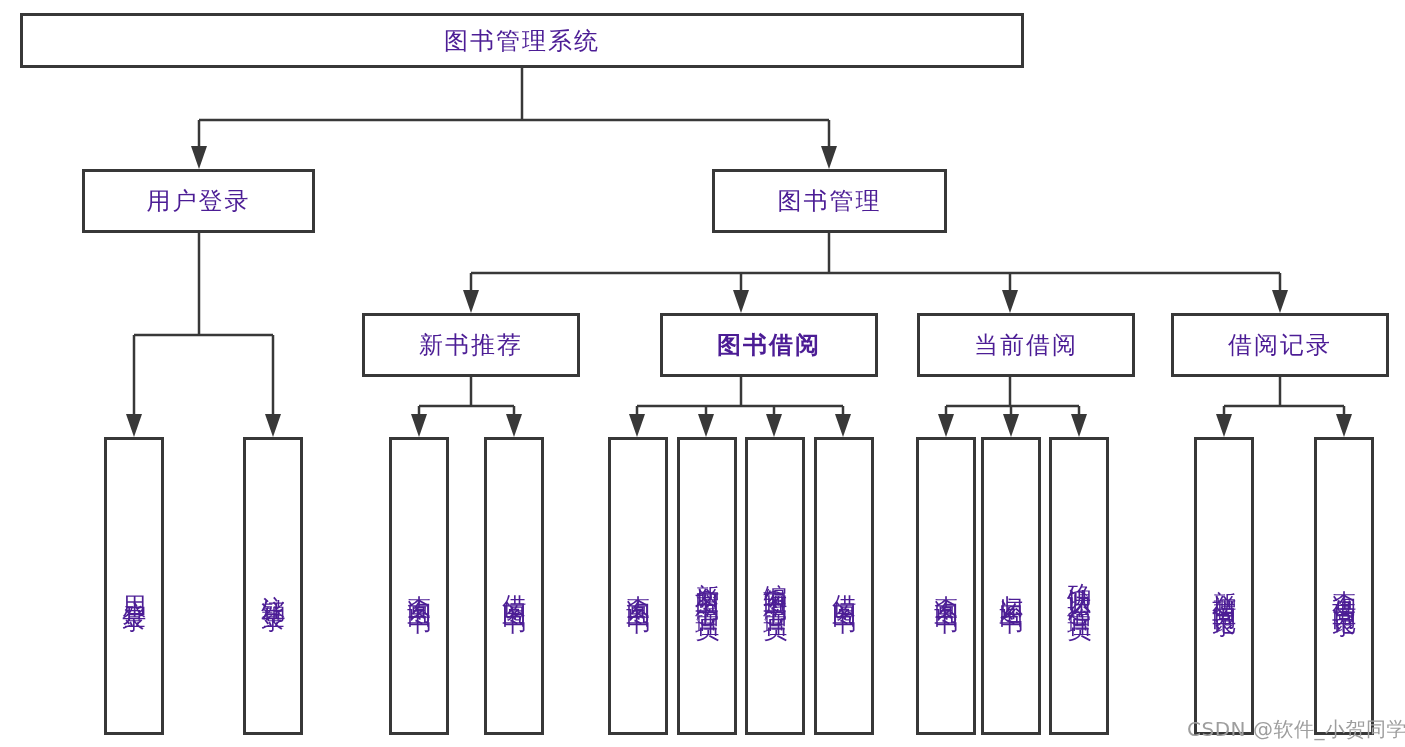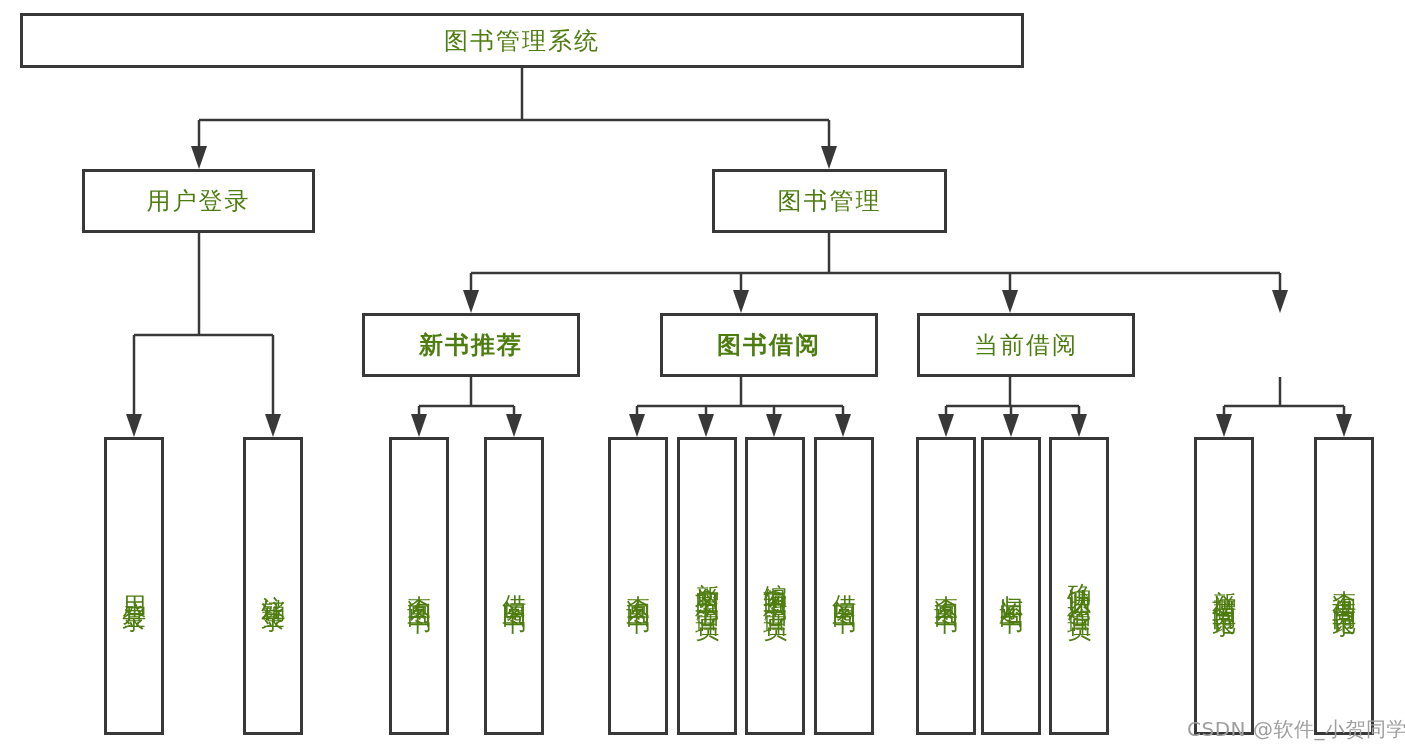--- a/index.html
+++ b/index.html
@@ -4,21 +4,21 @@
 <style>
   html,body { margin:0; padding:0; background:#ffffff; }
   #stage {
     position:relative; width:1405px; height:747px; background:#ffffff;
     font-family:"DejaVu Sans","Liberation Sans",sans-serif; overflow:hidden;
   }
   #connectors { position:absolute; left:0; top:0; width:1405px; height:747px; }
   .box {
     position:absolute; box-sizing:border-box; background:#ffffff;
     border:3px solid #383838; display:flex; align-items:center; justify-content:center;
-    color:#4d7c0f; font-size:24px; line-height:1; white-space:nowrap;
+    color:#4c1d95; font-size:24px; line-height:1; white-space:nowrap;
   }
   .h span { letter-spacing:2px; }
   .v span {
     writing-mode:vertical-rl; text-orientation:mixed;
     letter-spacing:5px; line-height:1.1;
   }
   .root  { left:20px;  top:13px;  width:1004px; height:55px; }
   .lvl2a { left:82px;  top:169px; width:233px;  height:64px; }
   .lvl2b { left:712px; top:169px; width:235px;  height:64px;align-items:center; }
   .lvl3  { top:313px; width:218px; height:64px; }
@@ -106,28 +106,31 @@
     <span>图书管理系统</span>
   </div>
 
   <div class="box h lvl2a">
     <span>用户登录</span>
   </div>
   <div class="box h lvl2b">
     <span>图书管理</span>
   </div>
 
-  <div class="box h lvl3" style="left:362px;font-weight:bold;">
+  <div class="box h lvl3" style="left:362px;">
     <span>新书推荐</span>
   </div>
   <div class="box h lvl3" style="left:660px;font-weight:bold;">
     <span>图书借阅</span>
   </div>
   <div class="box h lvl3" style="left:901px;margin-left:16px;">
     <span>当前借阅</span>
+  </div>
+  <div class="box h lvl3" style="left:1171px;">
+    <span>借阅记录</span>
   </div>
 
   <div class="box v leaf" style="left:104px;">
     <span>用户登录</span>
   </div>
   <div class="box v leaf" style="left:243px;">
     <span>注销登录</span>
   </div>
   <div class="box v leaf" style="left:389px;">
     <span>查询图书</span>

